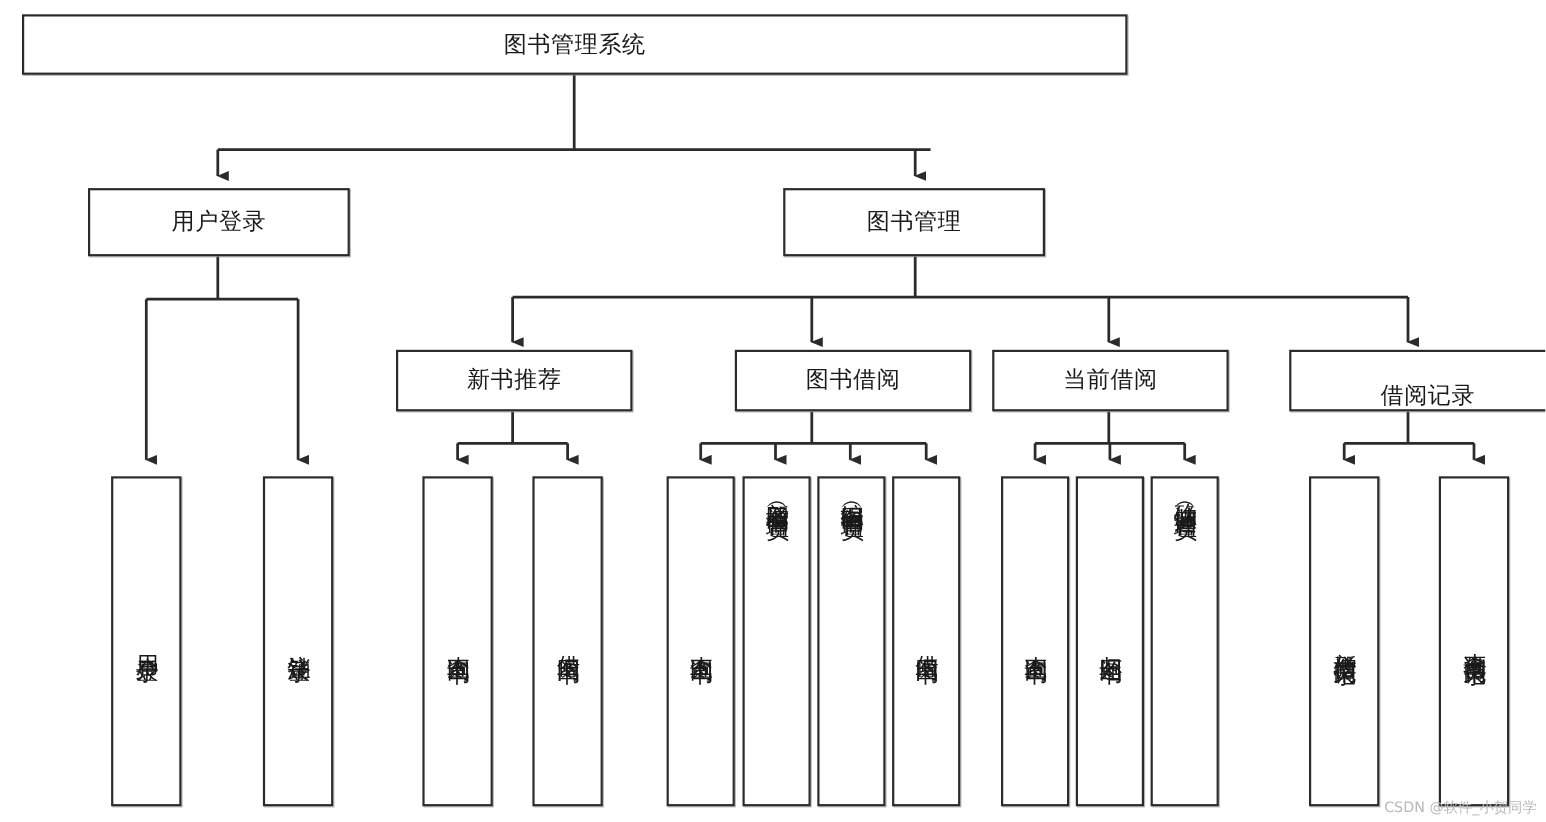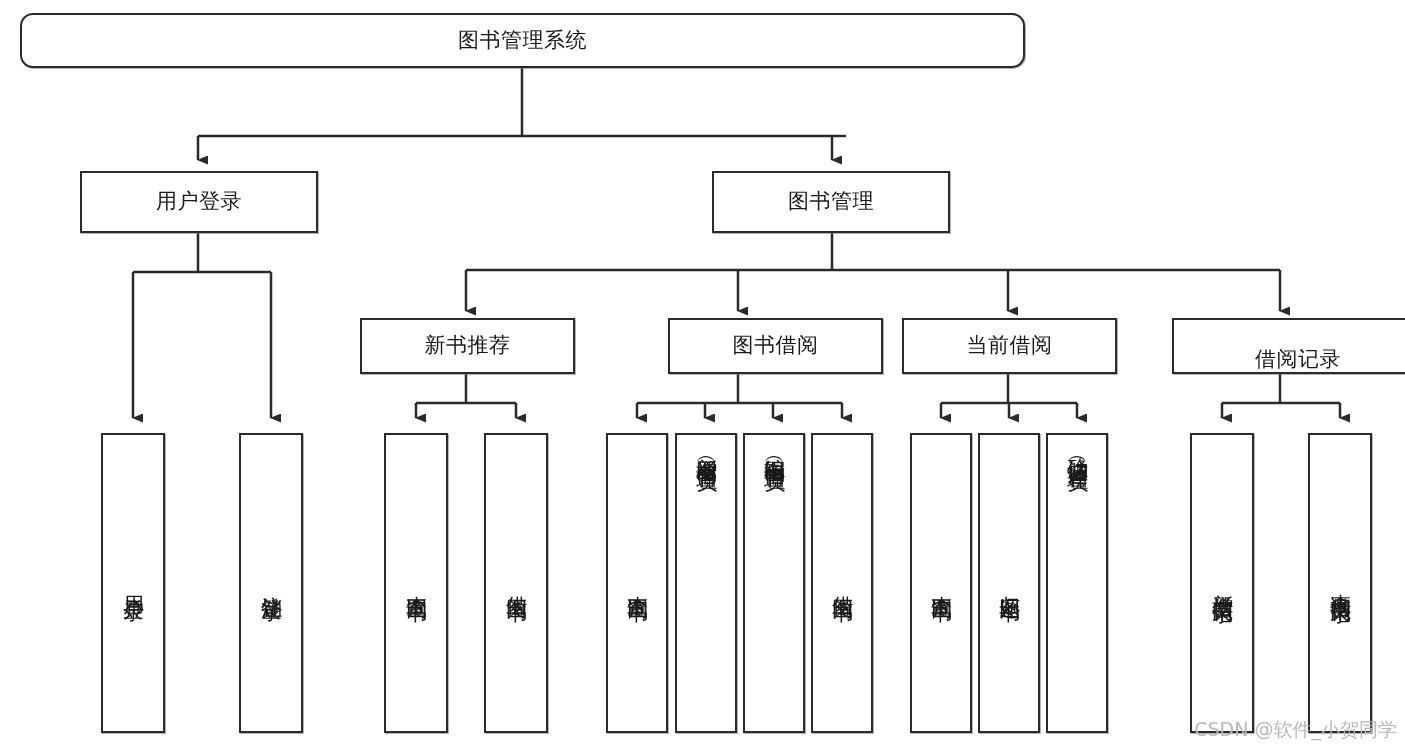--- a/index.html
+++ b/index.html
@@ -62,21 +62,21 @@
     margin-top: auto;
     margin-bottom: auto;
   }
   .node.vert.top .vlabel {
     margin-top: 6px;
   }
   #watermark {
     position: absolute;
     right: 8px;
     bottom: 4px;
-    font-size: 19px;
+    font-size: 13px;
     color: #b9b9b9;
     white-space: nowrap;
     z-index: 3;
     font-family: "DejaVu Sans", "Liberation Sans", sans-serif;
   }
 </style>
 </head>
 <body>
 
 <div id="diagram-root">
@@ -137,21 +137,21 @@
     </g>
 
     <g stroke="#2b2b2b" stroke-width="2.5" fill="none">
       <path d="M1280,374 L1280,403"></path>
       <path d="M1222,403 L1340,403"></path>
       <path d="M1222,403 L1222,418" marker-end="url(#arrowhead)"></path>
       <path d="M1340,403 L1340,418" marker-end="url(#arrowhead)"></path>
     </g>
   </svg>
 
-  <div class="node horiz" style="left:20px; top:13px; width:1005px; height:55px;border-radius:13px;">
+  <div class="node horiz" style="left:20px; top:13px; width:1005px; height:55px;">
     <span>图书管理系统</span>
   </div>
 
   <div class="node horiz" style="left:80px; top:171px; width:238px; height:62px;">
     <span>用户登录</span>
   </div>
   <div class="node horiz" style="left:360px; top:318px; width:215px; height:56px;">
     <span>新书推荐</span>
   </div>
 

